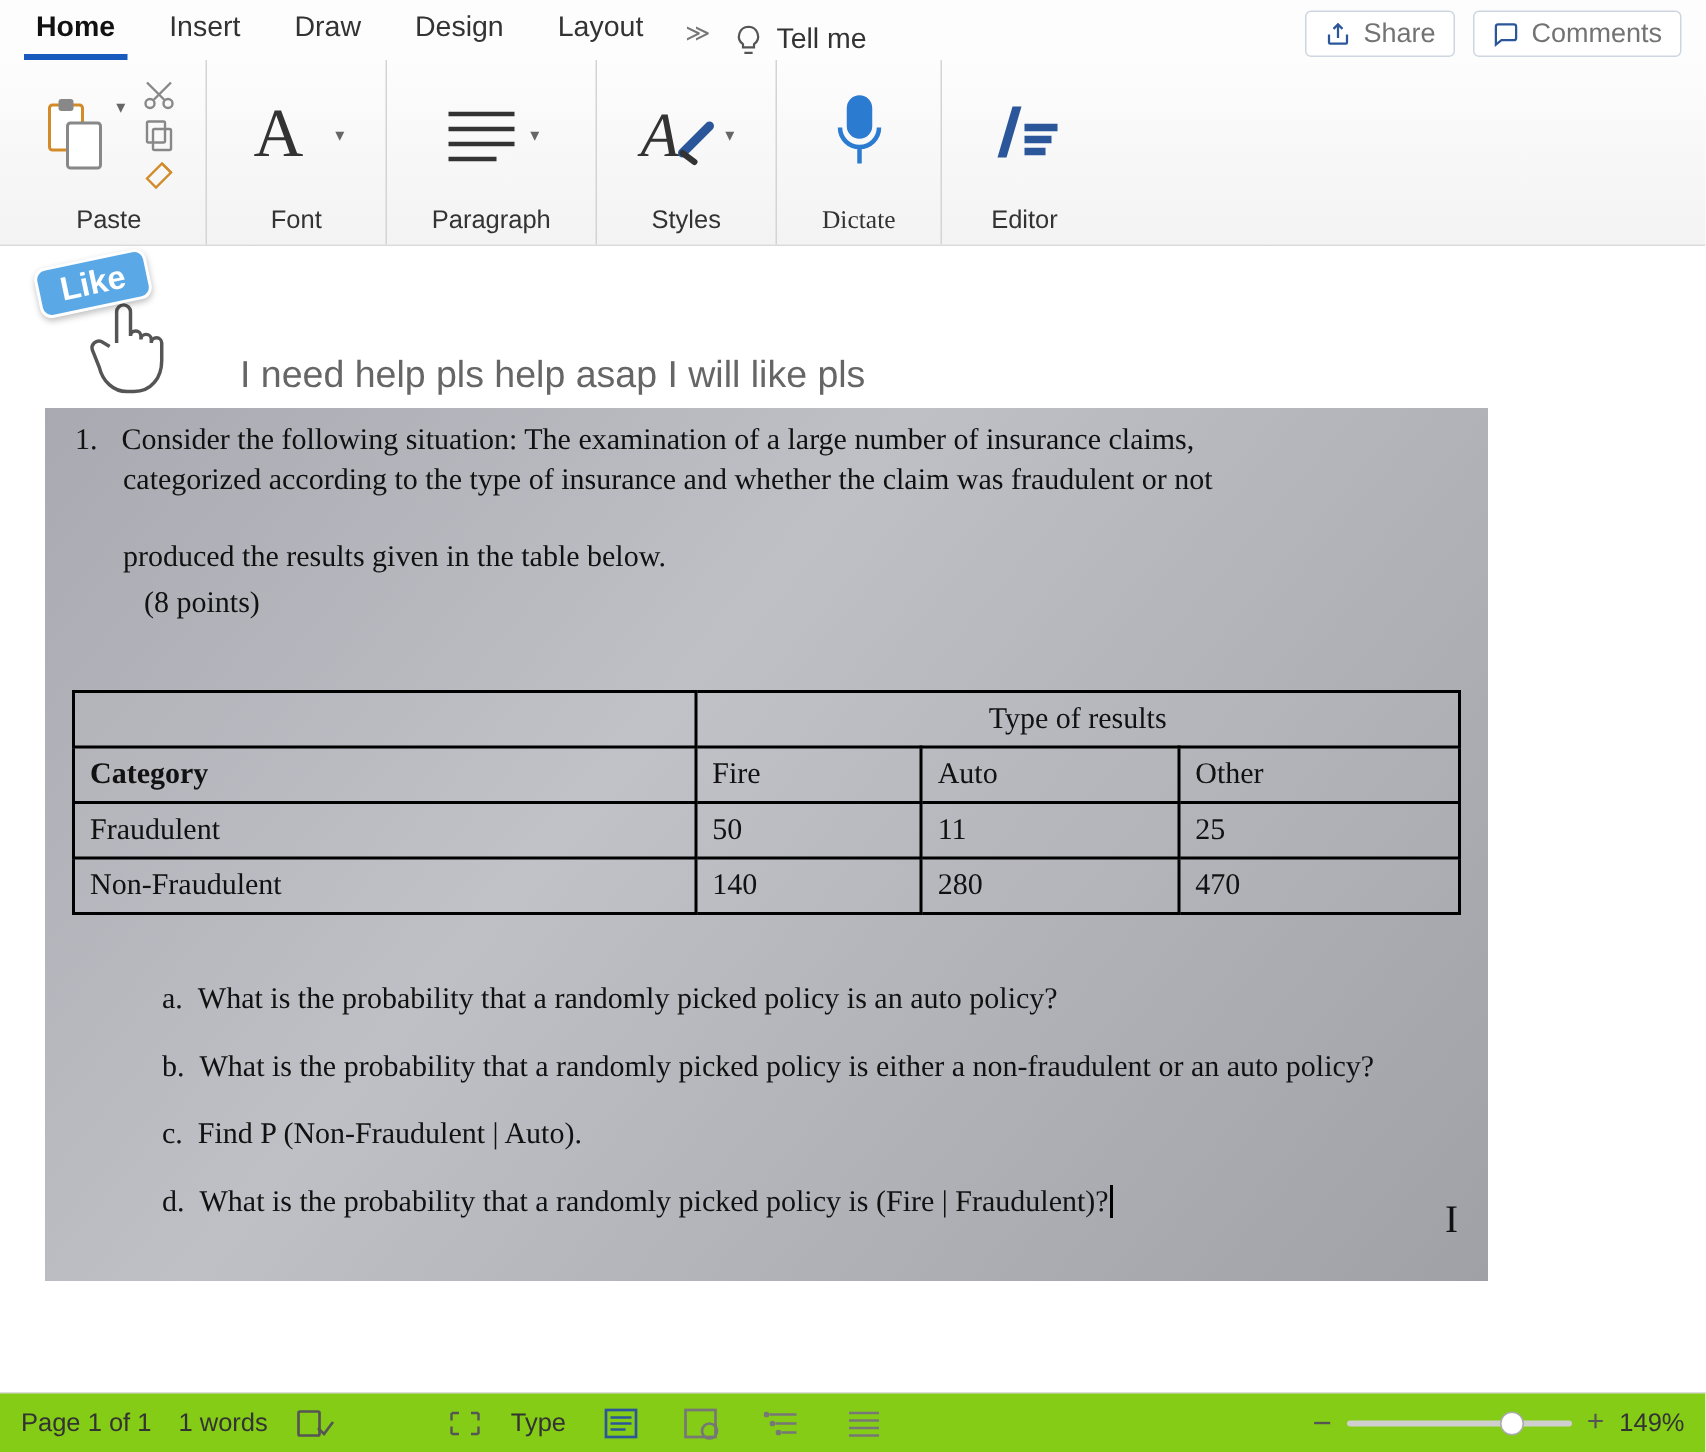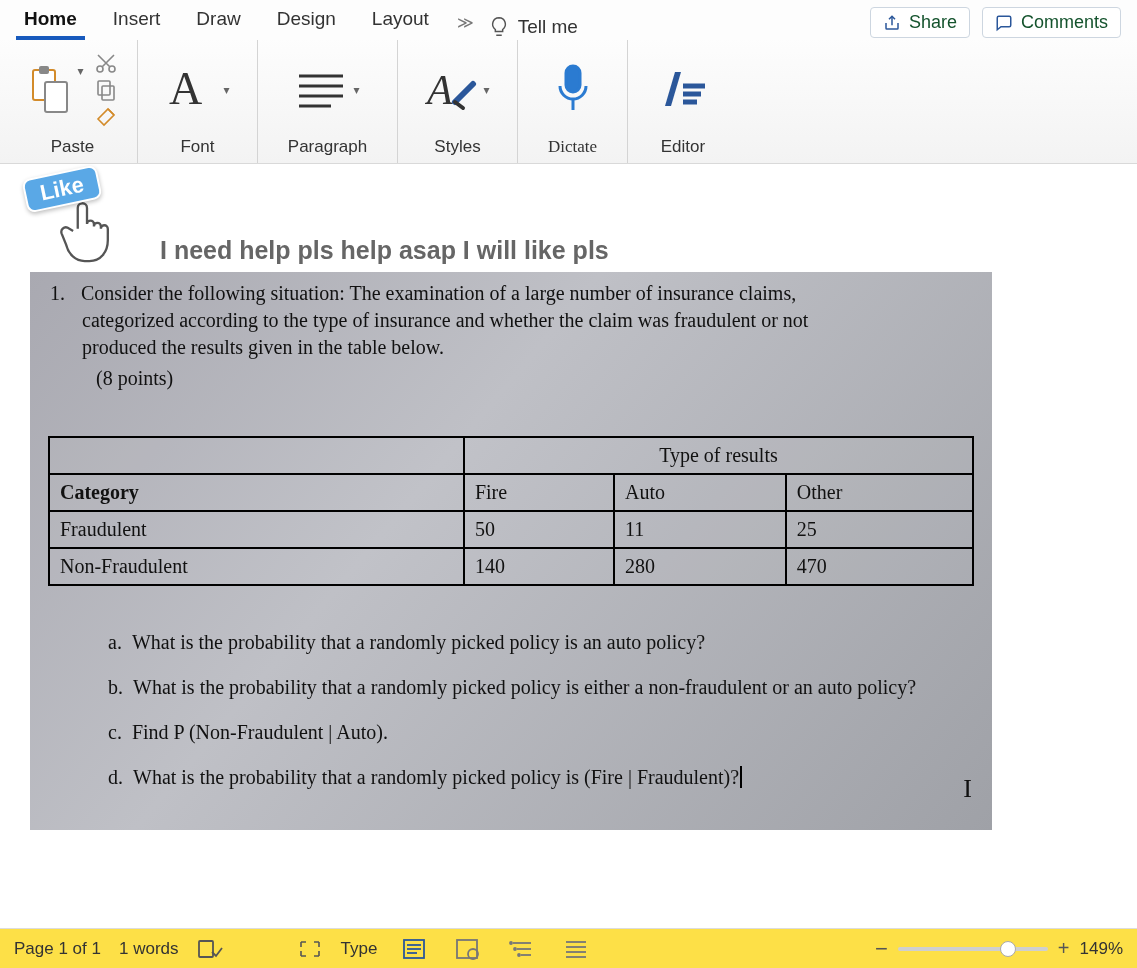--- a/index.html
+++ b/index.html
@@ -51,21 +51,21 @@
     display: flex;
     gap: 12px;
     padding-right: 10px;
   }
   .pill {
     border: 1px solid #cdd6e0;
     border-radius: 4px;
     padding: 4px 12px;
     display: flex; align-items: center; gap: 8px;
     font-size: 18px;
-    color: #14532d;
+    color: #737373;
     background: #fff;
   }
 
   
   .ribbon {
     background: linear-gradient(#fdfdfd, #f3f3f3);
     border-bottom: 1px solid #d9d9d9;
     height: 126px;
     display: flex;
     align-items: stretch;
@@ -126,21 +126,21 @@
   .cursor-hand {
     position: absolute;
     top: 30px; left: 50px;
   }
 
   .question-heading {
     position: absolute;
     top: 72px; left: 160px;
     font-size: 25px;
     color: #666;
-    font-weight: 700;
+    font-weight: 400;
   }
 
   .embedded-image {
     position: absolute;
     top: 108px;
     left: 30px;
     width: 962px;
     background: linear-gradient(130deg, #a9a9b1 0%, #bfc0c6 40%, #9fa1a7 100%);
     padding: 0 18px 22px 18px;
     color: #111;
@@ -179,21 +179,21 @@
   }
   .ibeam {
     position: absolute;
     right: 20px; bottom: 26px;
     font-size: 26px; font-family: serif;
   }
 
   
   .statusbar {
     height: 40px;
-    background: #fde047;
+    background: #84cc16;
     border-top: 1px solid #dcdcdc;
     display: flex;
     align-items: center;
     padding: 0 14px;
     font-size: 17px;
     color: #333;
     gap: 18px;
   }
   .statusbar .spacer { flex: 0 0 auto; width: 40px; }
   .status-center { display: flex; align-items: center; gap: 20px; }
@@ -387,21 +387,21 @@
     </svg>
   </span>
 
   <div class="question-heading">I need help pls help asap I will like pls</div>
 
   <div class="embedded-image">
     <div class="q-text">
       <span class="num">1.</span>
       <span>Consider the following situation: The examination of a large number of insurance claims,</span><br>
       <span style="padding-left:32px; display:inline-block;">categorized according to the type of insurance and whether the claim was fraudulent or not</span><br>
-      <span style="padding-left:32px; display:inline-block;">produced the results given in the table below.</span>
+      <span style="padding-left:32px; display:inline-block;margin-top:24px;">produced the results given in the table below.</span>
     </div>
     <div class="q-points">(8 points)</div>
 
     <table class="policy-table">
       <tbody>
           <tr>
         <td style="border-right:2px solid #000;"></td>
         <td colspan="3" class="span-header">Type of results</td>
       </tr>
       <tr>

